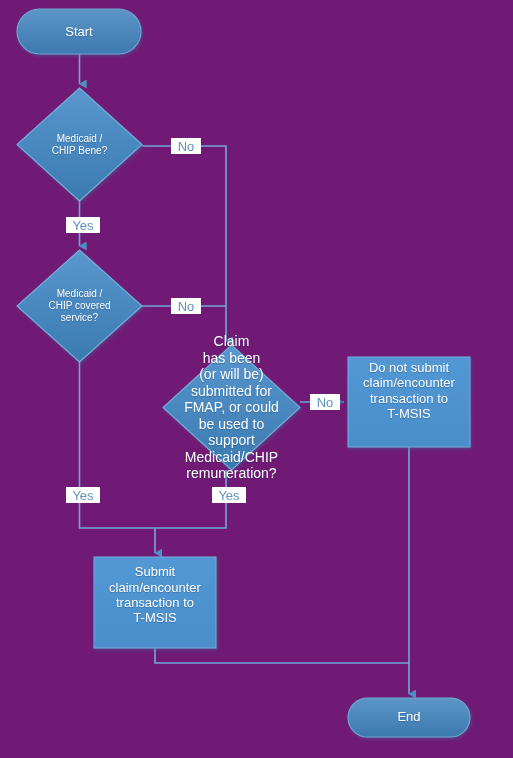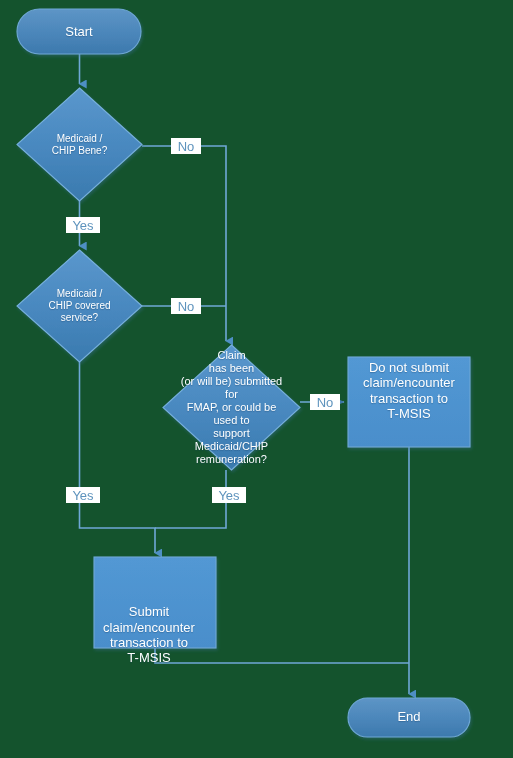--- a/index.html
+++ b/index.html
@@ -1,28 +1,28 @@
 <!DOCTYPE html>
 <html><head>
 <meta charset="utf-8">
 <style>
   html,body{margin:0;padding:0;background:#ffffff;}
   body{width:513px;height:758px;overflow:hidden;
        font-family:"Liberation Sans","DejaVu Sans",sans-serif;}
-  #flowchart-root{position:relative;width:513px;height:758px;background:#14532d;}
+  #flowchart-root{position:relative;width:513px;height:758px;background:#701a75;}
   svg.chart{position:absolute;left:0;top:0;width:513px;height:758px;display:block;}
   .node-label{position:absolute;display:flex;align-items:center;justify-content:center;
               text-align:center;color:#ffffff;pointer-events:none;
               text-shadow:0 1px 1px rgba(20,60,100,.35);line-height:1.18;}
   .edge-label{position:absolute;display:flex;align-items:center;justify-content:center;
               color:#5e93bd;background:#ffffff;font-size:13px;line-height:1;
               padding:0 3px;}
   .n-terminal{font-size:13px;}
   .n-decision{font-size:10px;}
-  .n-decision-small{font-size:11px;}
+  .n-decision-small{font-size:14px;}
   .n-process{font-size:13px;}
 </style>
 </head>
 <body>
 
 <div id="flowchart-root">
 
   <svg class="chart" viewBox="0 0 513 758">
     <defs>
       <linearGradient id="gradTerminal" x1="0" y1="0" x2="0" y2="1">
@@ -81,21 +81,21 @@
       <div class="node-label n-decision-small" style="left: 177px; top: 345px; width: 109px; height: 125px; white-space: pre-line;">Claim
 has been
 (or will be) submitted for
 FMAP, or could be used to
 support Medicaid/CHIP
 remuneration?</div>
       <div class="node-label n-process" style="left: 352px; top: 357px; width: 114px; height: 67px; white-space: pre-line;">Do not submit
 claim/encounter
 transaction to
 T-MSIS</div>
-      <div class="node-label n-process" style="left: 92px; top: 557px; width: 114px; height: 76px; white-space: pre-line; margin-top: 40px;">Submit
+      <div class="node-label n-process" style="left: 98px; top: 557px; width: 114px; height: 76px; white-space: pre-line;">Submit
 claim/encounter
 transaction to
 T-MSIS</div>
       <div class="node-label n-terminal" style="left: 352px; top: 698px; width: 114px; height: 38px; white-space: pre-line;">End</div>
     </div>
   <div id="edge-labels-layer">
       <div class="edge-label" style="left: 171px; top: 138px; width: 24px; height: 16px;">No</div>
       <div class="edge-label" style="left: 66px; top: 217px; width: 28px; height: 16px;">Yes</div>
       <div class="edge-label" style="left: 171px; top: 298px; width: 24px; height: 16px;">No</div>
       <div class="edge-label" style="left: 66px; top: 487px; width: 28px; height: 16px;">Yes</div>

